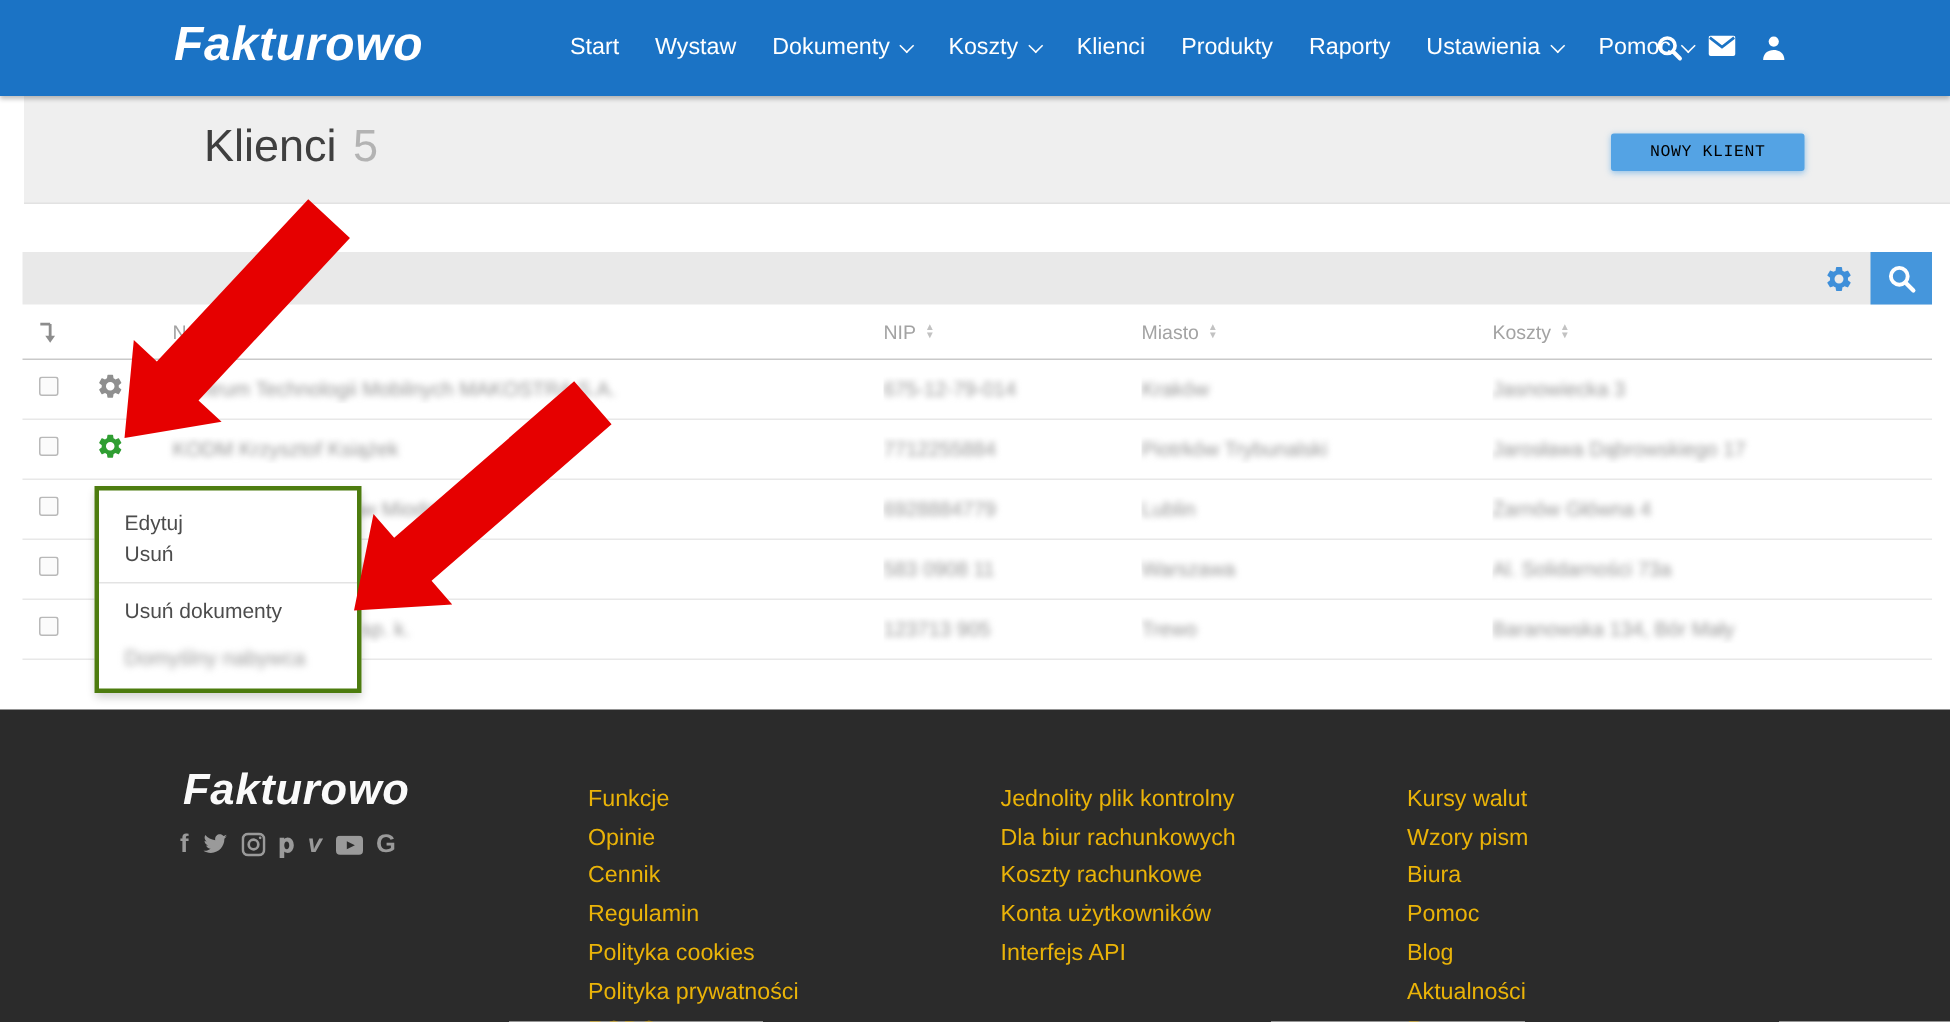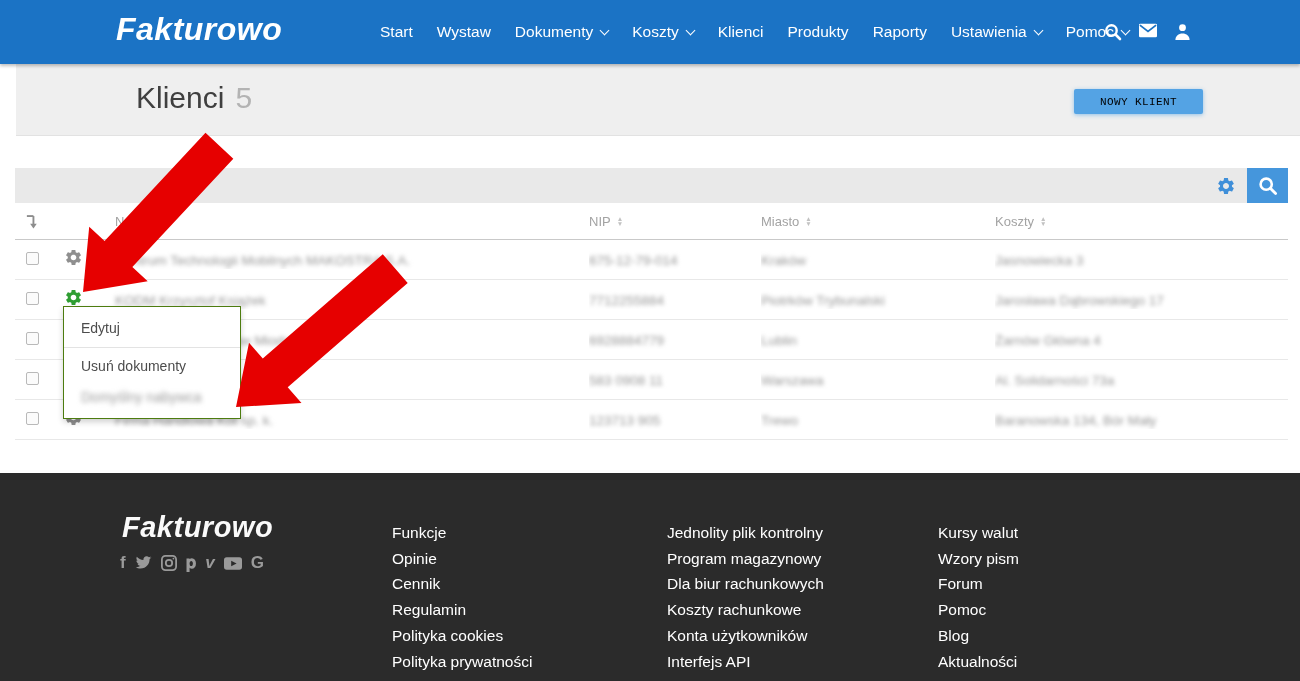--- a/index.html
+++ b/index.html
@@ -49,41 +49,41 @@
   .c-name{padding-left:15px;}
   .sortpair{display:inline-flex;flex-direction:column;margin-left:6px;color:#c2c2c2;
     font-size:6.5px;line-height:5px;}
   .sorticon{display:flex;justify-content:center;}
   .cb{width:13px;height:13px;border:1px solid #b9b9b9;background:#fbfbfb;border-radius:2px;
     display:inline-block;margin-left:11px;cursor:pointer;}
   .gearbtn{width:19px;height:19px;display:inline-flex;cursor:pointer;margin-left:14px;}
   .gear-gray{color:var(--gear-gray);} .gear-green{color:var(--gear-green);}
   .blur{filter:blur(2.3px);color:#979797;font-size:13.5px;}
   
-  .ctx-menu{position:absolute;left:63px;top:306px;width:178px;background:#fff;
-    border:1px solid #4d7c0f;box-shadow:0 3px 6px rgba(0,0,0,.18);z-index:20;
+  .ctx-menu{position:absolute;left:63px;top:324px;width:178px;background:#fff;
+    border:3px solid #4d7c0f;box-shadow:0 3px 6px rgba(0,0,0,.18);z-index:20;
     padding:11px 0 10px 0;}
   .ctx-item{font-size:14px;color:#4c4c4c;padding:2px 17px;line-height:17px;cursor:pointer;
     display:flex;align-items:center;white-space:nowrap;}
   .ctx-divider{height:0;border-top:1px solid #e3e3e3;margin:8px 0;}
   .ctx-gap{height:10px;}
   .ctx-check{margin-left:8px;color:#2b2b2b;font-weight:bold;font-size:13px;}
   .ctx-blur{filter:blur(2.5px);color:#9a9a9a;}
   
   .arrows{position:absolute;left:0;top:0;width:1300px;height:681px;z-index:50;pointer-events:none;}
   
   .footer{position:absolute;left:0;top:473px;width:1300px;height:208px;
     background:var(--footer-bg);overflow:hidden;}
   .footer-logo{position:absolute;left:122px;top:38px;color:#fafafa;font-size:29px;
     font-weight:900;font-style:italic;letter-spacing:.5px;}
   .social{position:absolute;left:120px;top:82px;display:flex;align-items:center;gap:9px;}
   .social .sico{color:#9a9a9a;font-size:17px;font-weight:bold;display:inline-flex;
     align-items:center;cursor:pointer;line-height:16px;}
   .fcol{position:absolute;top:47px;display:flex;flex-direction:column;}
-  .fcol a{color:#ffffff;font-size:15.5px;line-height:25.7px;white-space:nowrap;}
+  .fcol a{color:#eab308;font-size:15.5px;line-height:25.7px;white-space:nowrap;}
   .fcol-1{left:392px;} .fcol-2{left:667px;} .fcol-3{left:938px;}
 </style>
 </head>
 <body>
 
 <div class="top-header">
   <div class="logo">Fakturowo</div>
   <nav class="main-nav" id="main-nav">
       <a>Start</a>
       <a>Wystaw</a>
@@ -240,20 +240,21 @@
         <div class="cell "><span class="blur">123713 905</span></div>
         <div class="cell "><span class="blur">Trewo</span></div>
         <div class="cell "><span class="blur">Baranowska 134, Bór Mały</span></div>
         <div class="cell"></div>
       </div>
     </div>
 </div>
 
 <div class="ctx-menu" id="ctx-menu">
     <div class="ctx-item">Edytuj</div>
+    <div class="ctx-item">Usuń</div>
     <div class="ctx-divider"></div>
     <div class="ctx-item">Usuń dokumenty</div>
     <div class="ctx-gap"></div>
     <div class="ctx-item ctx-blur">Domyślny nabywca</div>
   </div>
 
 <svg class="arrows">
   <polygon points="0,0 -52,-40 -52,-19 -200,-19 -200,19 -52,19 -52,40" fill="#e60000" transform="translate(83,292) rotate(133)"></polygon>
   <polygon points="0,0 -52,-40 -52,-19 -211,-19 -211,19 -52,19 -52,40" fill="#e60000" transform="translate(236,407) rotate(139)"></polygon>
 </svg>
@@ -296,28 +297,27 @@
       <a>Funkcje</a>
       <a>Opinie</a>
       <a>Cennik</a>
       <a>Regulamin</a>
       <a>Polityka cookies</a>
       <a>Polityka prywatności</a>
       <a>RODO</a>
     </div>
   <div class="fcol fcol-2" id="fcol-2">
       <a>Jednolity plik kontrolny</a>
-      <a>Program magazynowy</a>
       <a>Dla biur rachunkowych</a>
       <a>Koszty rachunkowe</a>
       <a>Konta użytkowników</a>
       <a>Interfejs API</a>
     </div>
   <div class="fcol fcol-3" id="fcol-3">
       <a>Kursy walut</a>
       <a>Wzory pism</a>
-      <a>Forum</a>
+      <a>Biura</a>
       <a>Pomoc</a>
       <a>Blog</a>
       <a>Aktualności</a>
       <a>Partnerzy</a>
     </div>
 </div>
 
 </body></html>

